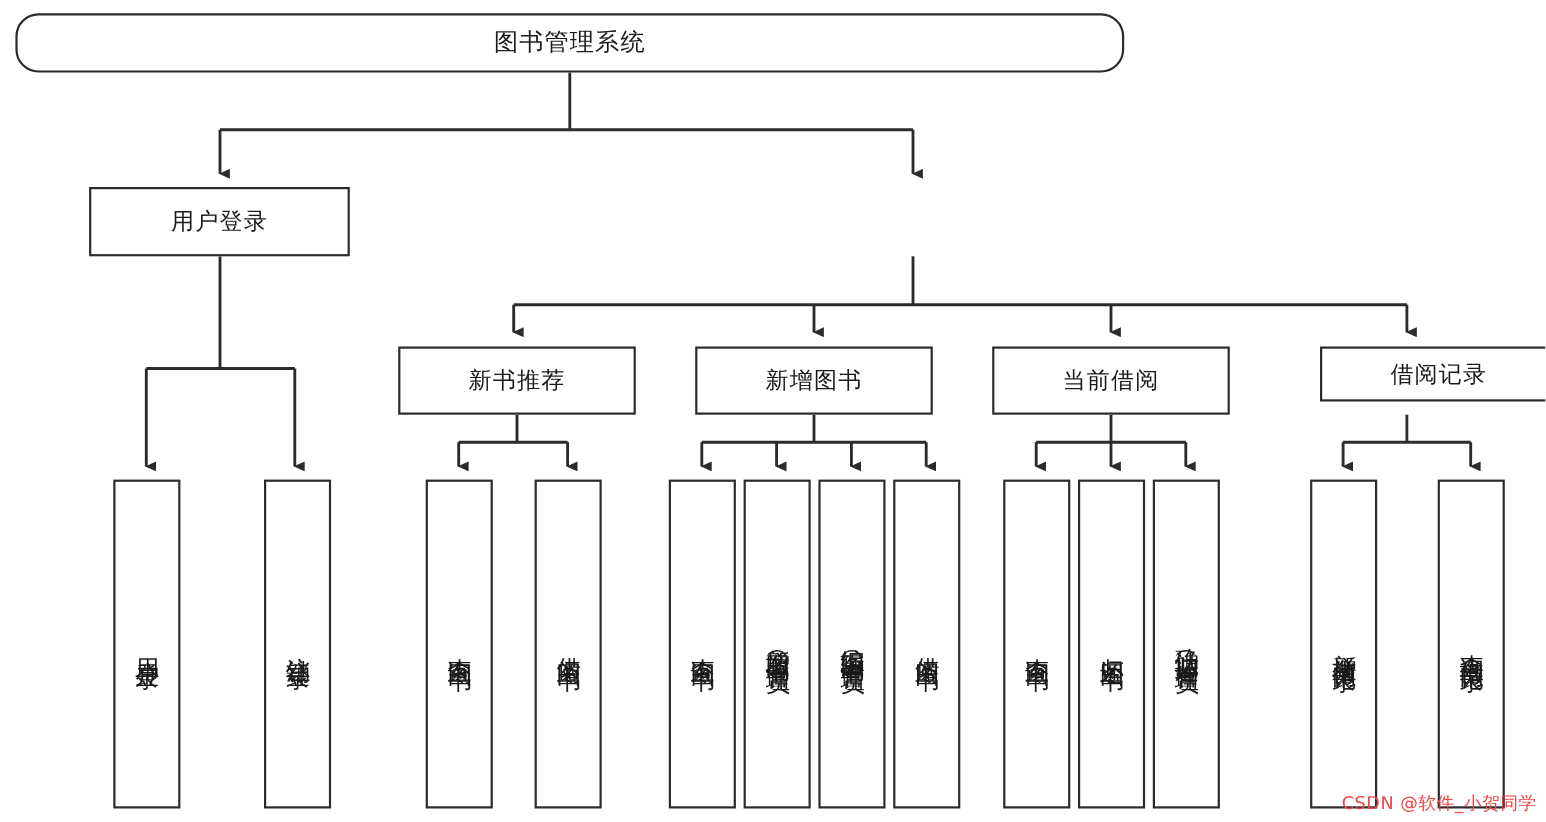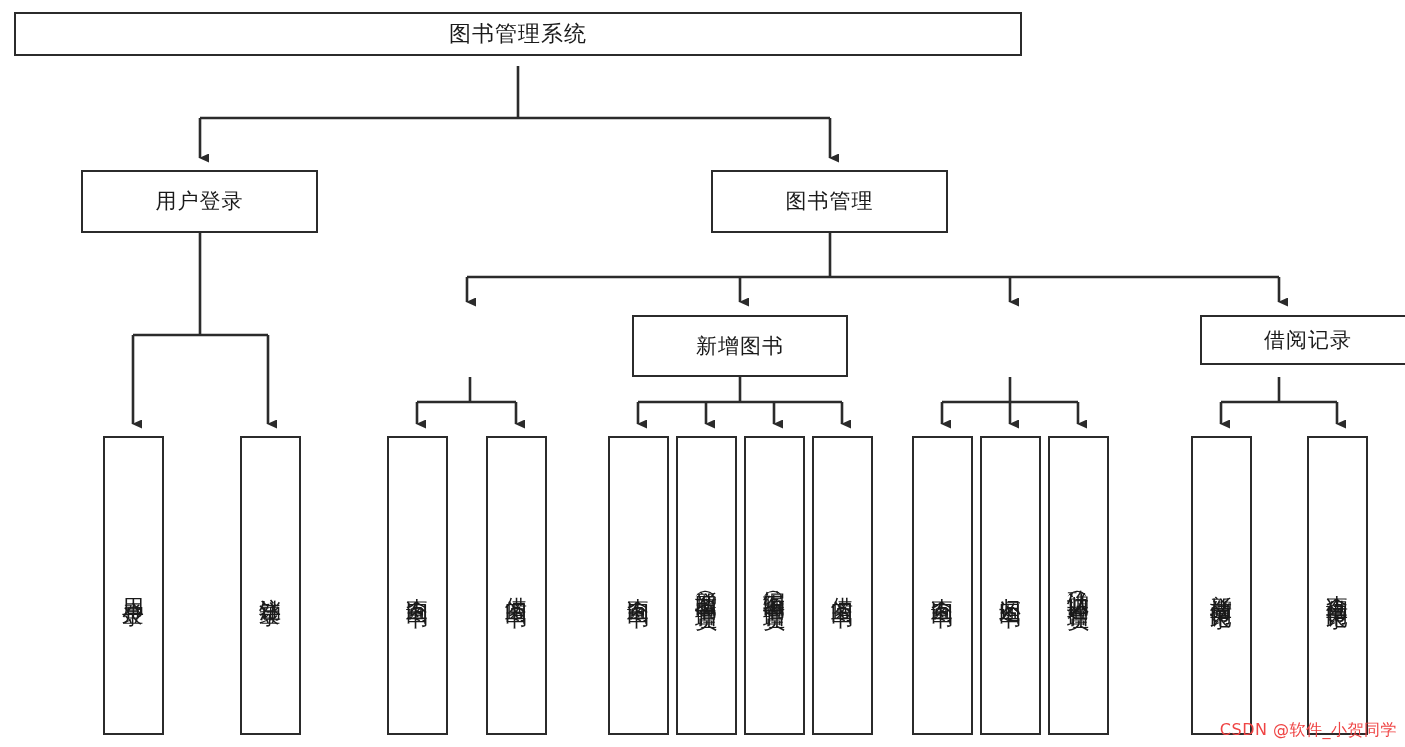--- a/index.html
+++ b/index.html
@@ -122,37 +122,40 @@
       <path d="M1010,402 L1010,424" marker-end="url(#arw)"></path>
       <path d="M1078,402 L1078,424" marker-end="url(#arw)"></path>
 
       <path d="M1279,377 L1279,402"></path>
       <path d="M1221,402 L1337,402"></path>
       <path d="M1221,402 L1221,424" marker-end="url(#arw)"></path>
       <path d="M1337,402 L1337,424" marker-end="url(#arw)"></path>
     </g>
   </svg>
 
-  <div class="node h-node root" style="left:14px; top:12px; width:1008px; height:44px;">
+  <div class="node h-node root" style="left:14px; top:12px; width:1008px; height:54px;border-radius:21px;">
     <span class="lbl">图书管理系统</span>
   </div>
 
   <div class="node h-node" style="left:81px; top:170px; width:237px; height:63px;">
     <span class="lbl">用户登录</span>
   </div>
 
-  <div class="node h-node" style="left:711px; top:170px; width:237px; height:63px;">
-    <span class="lbl">图书管理</span>
-  </div>
-
+
+  <div class="node h-node" style="left:362px; top:315px; width:216px; height:62px;">
+    <span class="lbl">新书推荐</span>
+  </div>
 
   <div class="node h-node" style="left:632px; top:315px; width:216px; height:62px;">
     <span class="lbl">新增图书</span>
   </div>
 
+  <div class="node h-node" style="left:902px; top:315px; width:216px; height:62px;">
+    <span class="lbl">当前借阅</span>
+  </div>
 
   <div class="node h-node" style="left:1200px; top:315px; width:216px; height:50px;">
     <span class="lbl">借阅记录</span>
   </div>
 
   <div class="node v-node" style="left:103px; top:436px; width:61px; height:299px;">
     <span class="lbl">用户登录</span>
   </div>
 
   <div class="node v-node" style="left:240px; top:436px; width:61px; height:299px;">

